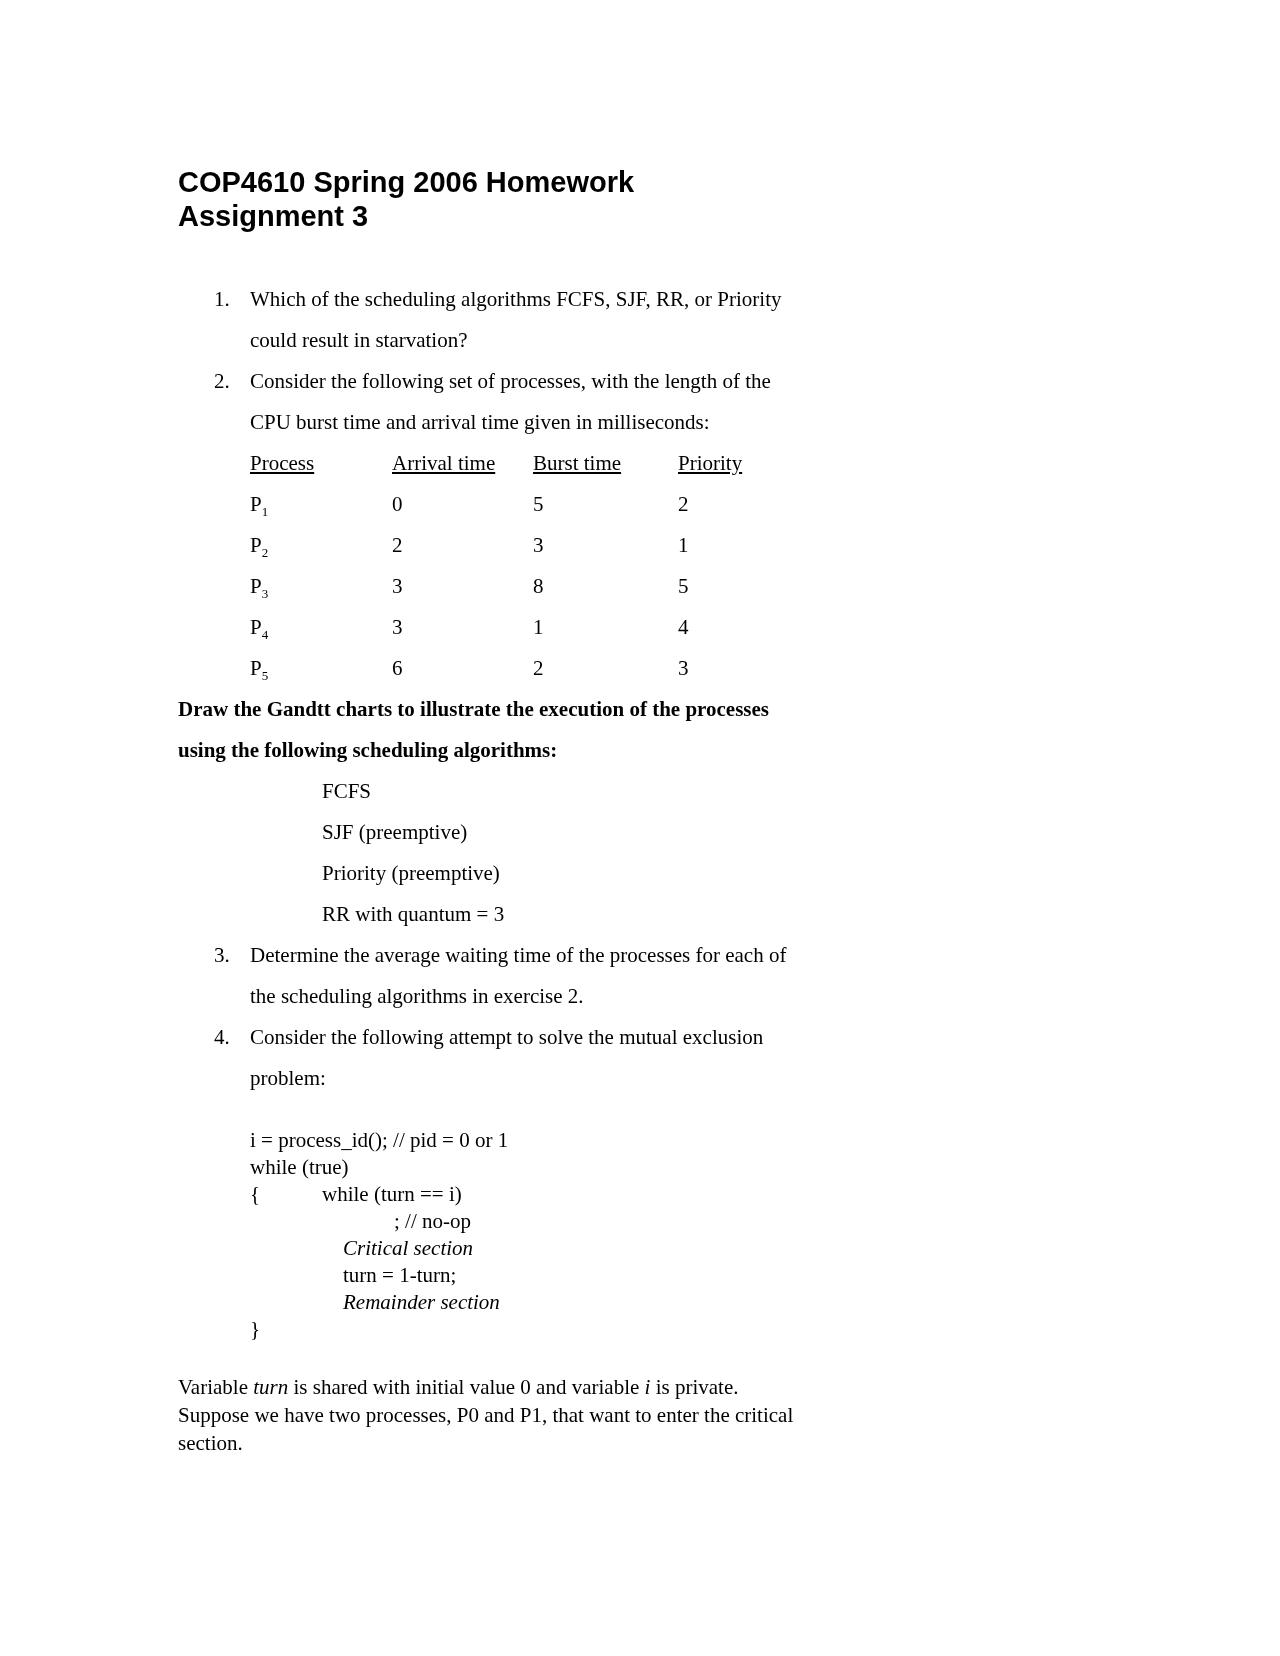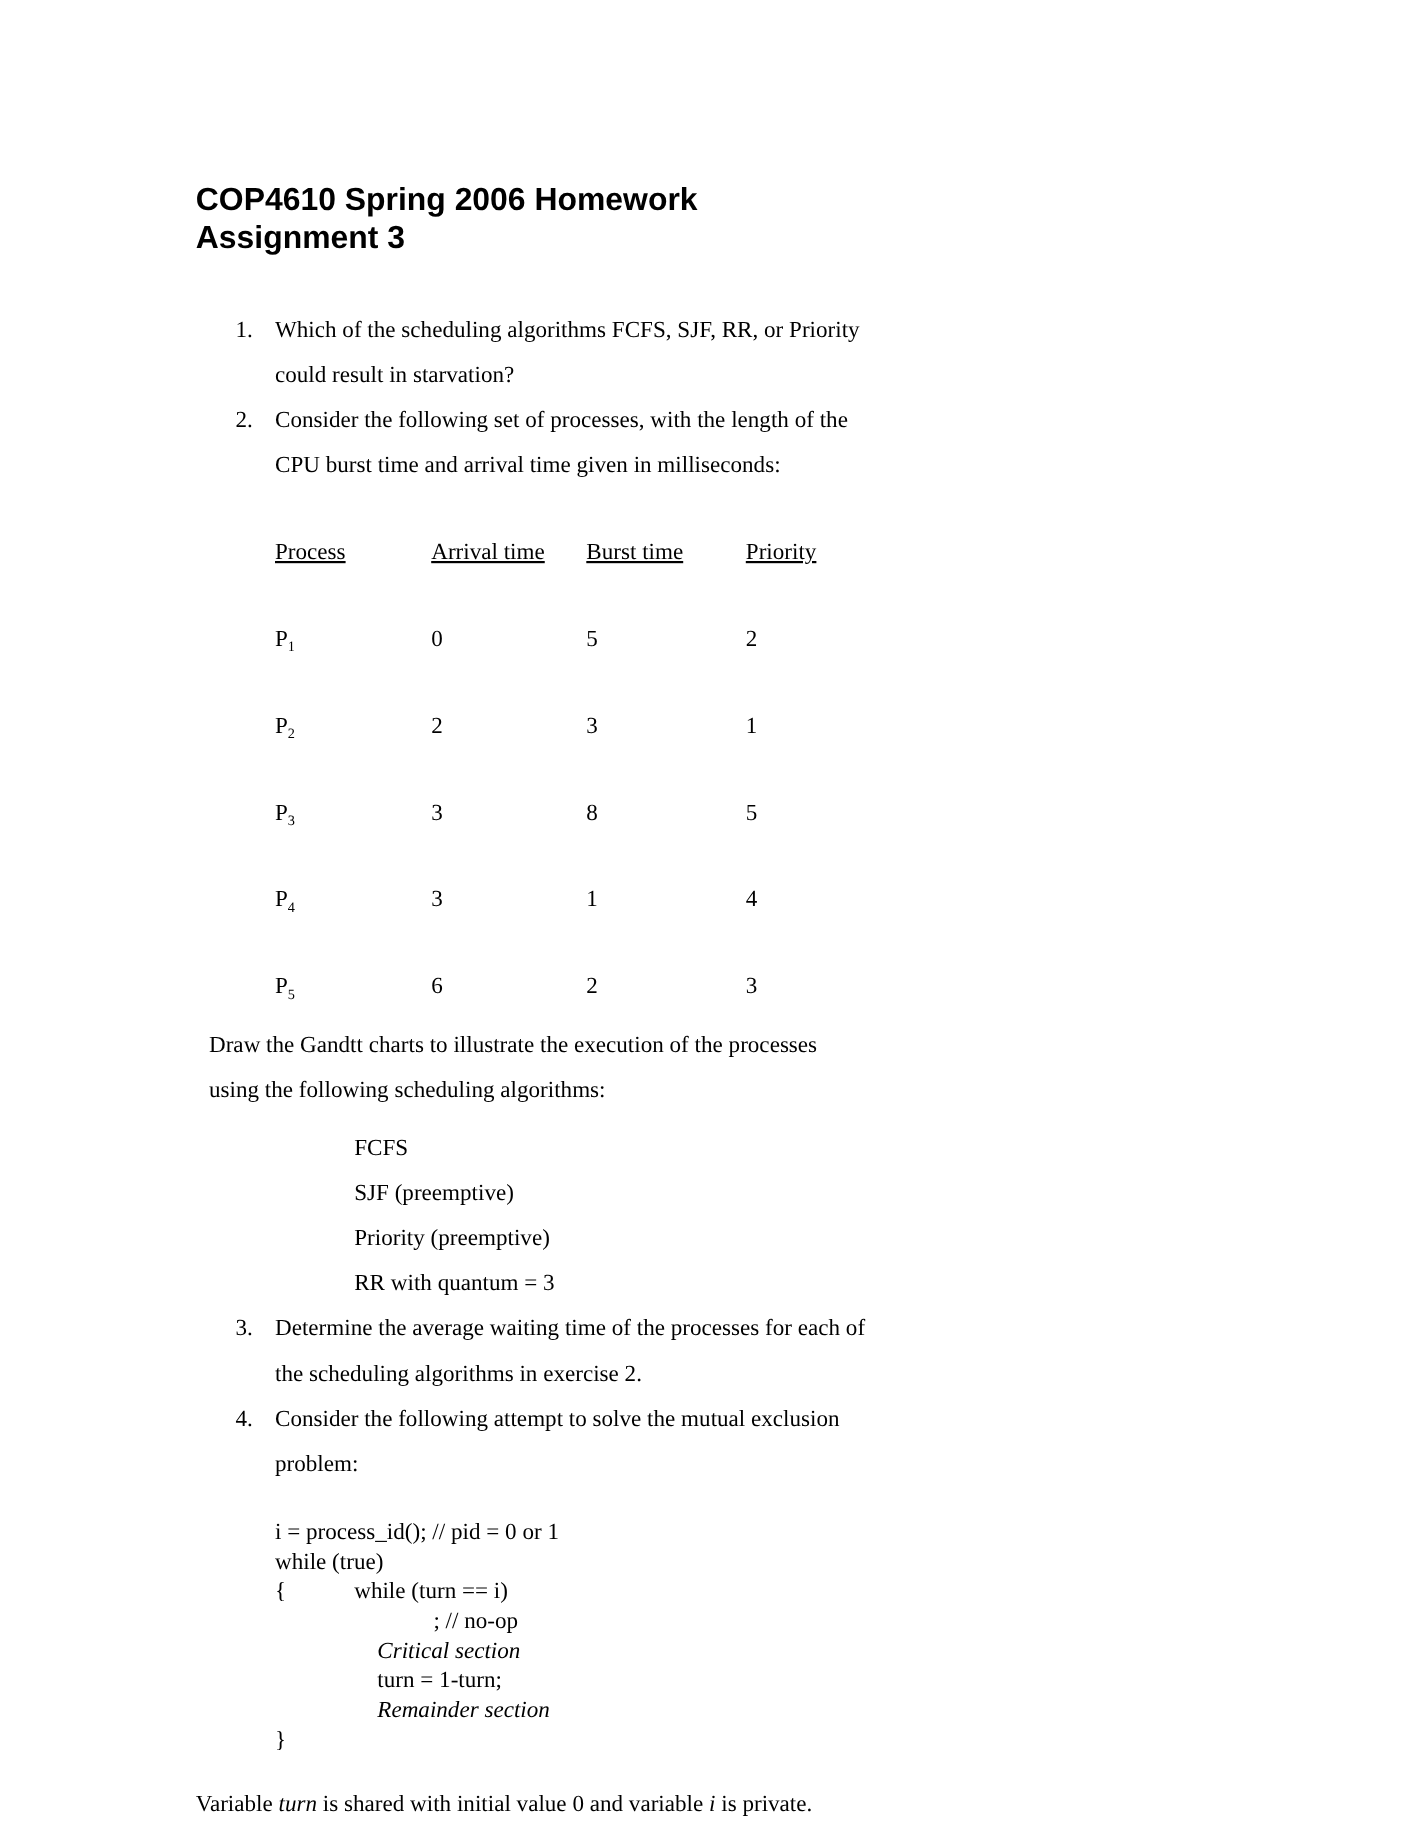--- a/index.html
+++ b/index.html
@@ -28,21 +28,21 @@
   .intro {
     margin: 0 0 56px 0;
     line-height: 28px;
   }
 
   .qitem { display: flex; line-height: 41px; }
   .qnum  { flex: 0 0 36px; margin-left: 36px; }
   .qtext { flex: 1; }
 
   .ptable { margin-left: 72px; line-height: 41px; }
-  .prow   { display: grid; grid-template-columns: 142px 141px 145px 1fr; margin-top: 38px; }
+  .prow   { display: grid; grid-template-columns: 142px 141px 145px 1fr; }
   .phead .hcell { text-decoration: underline; }
   sub.psub { font-size: 13px; line-height: 0; }
 
   .draw-text { margin-left: 72px; line-height: 41px; max-width: 790px; }
 
   .algos { margin-left: 144px; line-height: 41px; }
 
   .code {
     margin-left: 72px;
     margin-top: 28px;
@@ -115,21 +115,21 @@
     </div>
 
     <div class="prow">
       <span><span>P</span><sub class="psub">5</sub></span>
       <span>6</span>
       <span>2</span>
       <span>3</span>
     </div>
   </div>
 
-  <p class="draw-text" style="margin:12px;">Draw the Gandtt charts to illustrate the execution of the processes using the following scheduling algorithms:</p>
+  <p class="draw-text" style="margin:0;font-weight:bold;">Draw the Gandtt charts to illustrate the execution of the processes using the following scheduling algorithms:</p>
 
   <div class="algos">
     <div>FCFS</div>
     <div>SJF (preemptive)</div>
     <div>Priority (preemptive)</div>
     <div>RR with quantum = 3</div>
   </div>
 
   <div class="qitem">
     <span class="qnum">3.</span>

